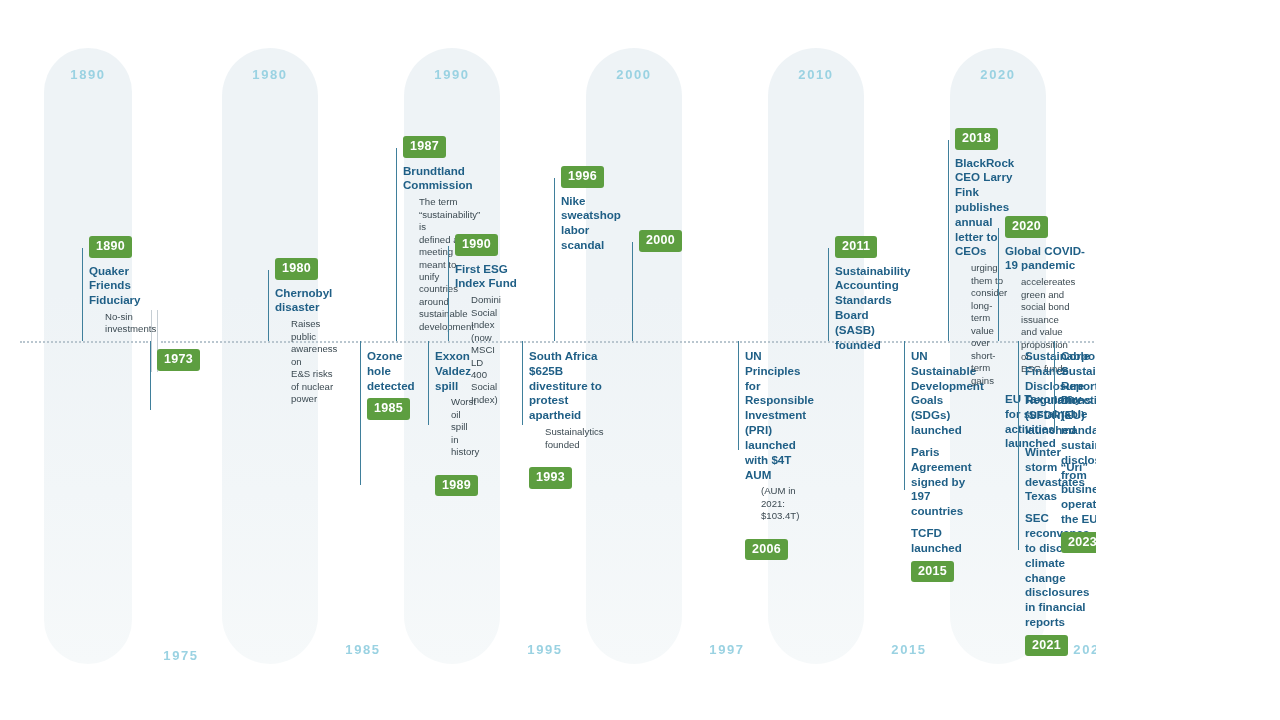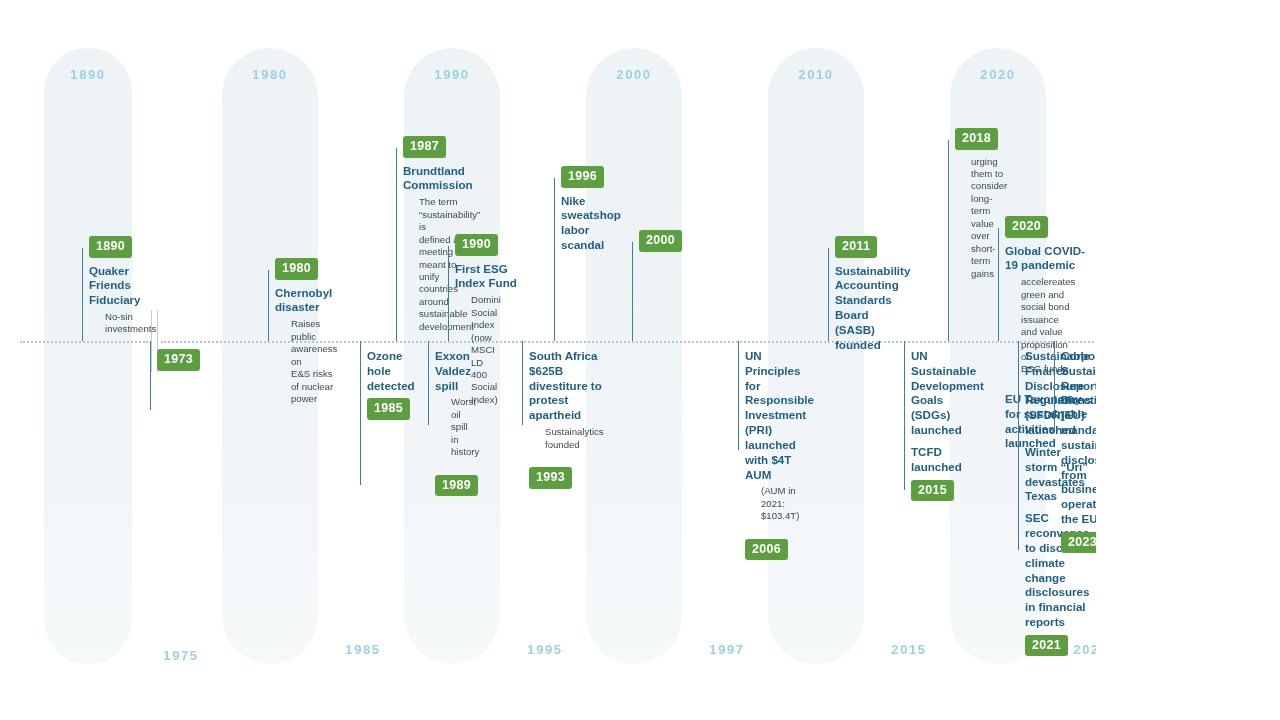--- a/index.html
+++ b/index.html
@@ -264,32 +264,34 @@
             </div>
           </div>
         </div>
       </div>
       <div class="event" style="left: 904px; top: 0px; height: 0px; width: 0px;">
         <div class="stem" style="top: 341px; height: 149px; left: 0px; position: absolute;"></div>
         <div class="body" style="position: absolute; top: 349px;">
           <div class="gap-badge-above">
             <div>
               <div class="headline">UN Sustainable<br>Development<br>Goals (SDGs)<br>launched</div>
+              <div class="headline gap-md">Paris Agreement<br>signed by 197<br>countries</div>
               <div class="headline gap-md">TCFD launched</div>
             </div>
           </div>
           <div class="badge-row"><span class="badge">2015</span></div>
         </div>
       </div>
       <div class="event" style="left: 948px; top: 0px; height: 0px; width: 0px;">
         <div class="stem" style="top: 140px; height: 201px; left: 0px; position: absolute;"></div>
         <div class="body" style="position: absolute; top: 128px;">
           <div class="badge-row"><span class="badge">2018</span></div>
           <div class="gap-top">
             <div>
+              <div class="headline">BlackRock CEO Larry Fink<br>publishes annual letter to CEOs</div>
               <div class="sub gap-sm">urging them to consider long-term value<br>over short-term gains</div>
             </div>
           </div>
         </div>
       </div>
       <div class="event" style="left: 998px; top: 0px; height: 0px; width: 0px;">
         <div class="stem" style="top: 228px; height: 113px; left: 0px; position: absolute;"></div>
         <div class="body" style="position: absolute; top: 216px;">
           <div class="badge-row"><span class="badge">2020</span></div>
           <div class="gap-top">

